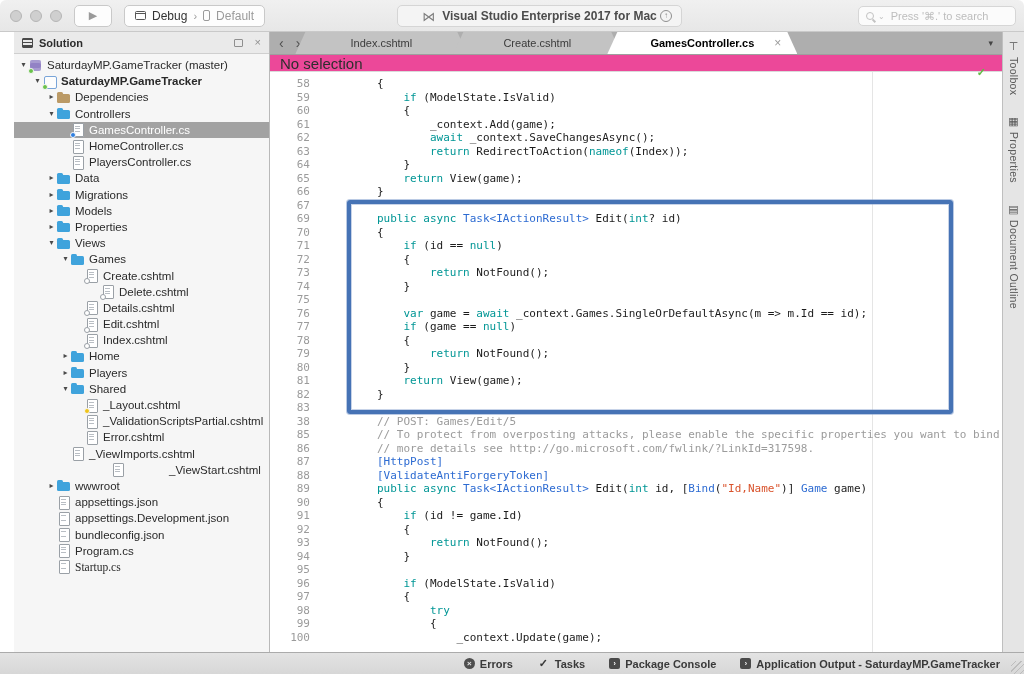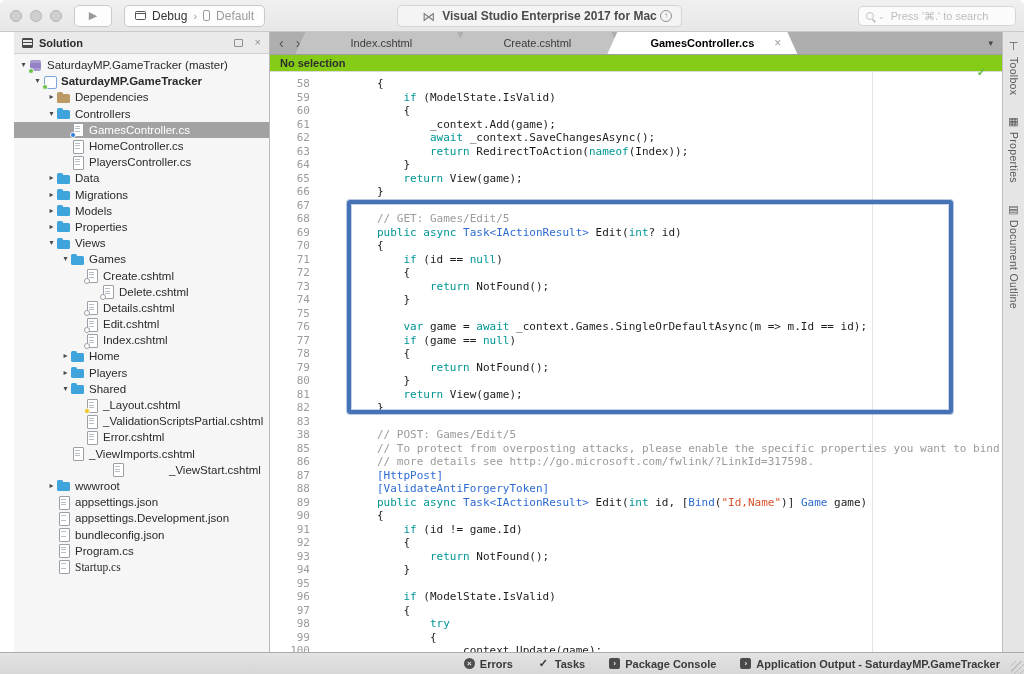--- a/index.html
+++ b/index.html
@@ -61,21 +61,21 @@
   
   .editor { flex:1; display:flex; flex-direction:column; min-width:0; position:relative; }
   .tabbar { height:23px; flex:none; background:#aeaeae; display:flex; align-items:stretch; font-size:11px; border-bottom:1px solid #9e9e9e; position:relative; }
   .nav-chevrons { display:flex; align-items:center; gap:12px; padding:0 9px; color:#4f4f4f; font-size:14px; }
   .tab { position:relative; display:flex; align-items:center; justify-content:center; color:#3b3b3b; background:#c3c3c3; clip-path:polygon(10px 0, calc(100% - 10px) 0, 100% 100%, 0 100%); margin-left:-14px; }
   .tab:first-of-type { margin-left:4px; }
   .tab.t0 { width:172px; z-index:1; } .tab.t1 { width:168px; z-index:1; } 
   .tab.active { background:#ffffff; font-weight:bold; color:#000; z-index:3; width:190px; }
   .tab .tab-close { position:absolute; right:16px; color:#9c9c9c; font-weight:normal; font-size:12px; }
   .tab-dropdown { margin-left:auto; align-self:center; padding-right:9px; color:#444; font-size:9px; }
-  .breadcrumb { height:17px; flex:none; background:#84cc16; border-bottom:1px solid #dadada; font-size:11px; color:#2e2e2e; display:flex; align-items:center; padding-left:10px;font-weight:bold; }
+  .breadcrumb { height:17px; flex:none; background:#ec4899; border-bottom:1px solid #dadada; font-size:15px; color:#2e2e2e; display:flex; align-items:center; padding-left:10px; }
   .codewrap { flex:1; position:relative; background:#fff; overflow:hidden; font-family:"DejaVu Sans Mono", monospace; font-size:11px; padding-top:5px; }
   .guide { position:absolute; left:602px; top:0; bottom:0; width:1px; background:#e5e5e5; }
   .cl { height:13.5px; line-height:13.5px; white-space:pre; padding-left:6px; position:relative; z-index:1; }
   .ln { display:inline-block; width:34px; text-align:right; color:#9b9b9b; margin-right:14px; }
   .tk-p { color:#1c1c1c; } .tk-k { color:#009695; } .tk-t { color:#2d6bd2;text-align:right; }
   .tk-s { color:#d9532c; } .tk-c { color:#9b9b9b; } .tk-u { color:#9b9b9b; }
   .hlbox { position:absolute; left:77px; top:128px; width:606px; height:214px; border:4px solid #4673b5; border-radius:3px; box-shadow:0 0 0 1px rgba(130,158,205,.55), inset 0 0 0 1px rgba(130,158,205,.45); z-index:2; }
   .health-check { position:absolute; top:34px; right:16px; color:#62bb46; font-size:11px; font-weight:bold; z-index:5; }
 
   
@@ -347,21 +347,20 @@
       <div class="cl"><span class="ln">58</span><span class="tk-p">        {</span></div>
           <div class="cl"><span class="ln">59</span><span class="tk-p">            </span><span class="tk-k">if</span><span class="tk-p"> (ModelState.IsValid)</span></div>
           <div class="cl"><span class="ln">60</span><span class="tk-p">            {</span></div>
           <div class="cl"><span class="ln">61</span><span class="tk-p">                _context.Add(game);</span></div>
           <div class="cl"><span class="ln">62</span><span class="tk-p">                </span><span class="tk-k">await</span><span class="tk-p"> _context.SaveChangesAsync();</span></div>
           <div class="cl"><span class="ln">63</span><span class="tk-p">                </span><span class="tk-k">return</span><span class="tk-p"> RedirectToAction(</span><span class="tk-k">nameof</span><span class="tk-p">(Index));</span></div>
           <div class="cl"><span class="ln">64</span><span class="tk-p">            }</span></div>
           <div class="cl"><span class="ln">65</span><span class="tk-p">            </span><span class="tk-k">return</span><span class="tk-p"> View(game);</span></div>
           <div class="cl"><span class="ln">66</span><span class="tk-p">        }</span></div>
           <div class="cl"><span class="ln">67</span></div>
-          <div class="cl"><span class="ln">68</span><span class="tk-c">        // GET: Games/Edit/5</span></div>
           <div class="cl"><span class="ln">69</span><span class="tk-p">        </span><span class="tk-k">public async</span><span class="tk-p"> </span><span class="tk-t">Task&lt;IActionResult&gt;</span><span class="tk-p"> Edit(</span><span class="tk-k">int</span><span class="tk-p">? id)</span></div>
           <div class="cl"><span class="ln">70</span><span class="tk-p">        {</span></div>
           <div class="cl"><span class="ln">71</span><span class="tk-p">            </span><span class="tk-k">if</span><span class="tk-p"> (id == </span><span class="tk-k">null</span><span class="tk-p">)</span></div>
           <div class="cl"><span class="ln">72</span><span class="tk-p">            {</span></div>
           <div class="cl"><span class="ln">73</span><span class="tk-p">                </span><span class="tk-k">return</span><span class="tk-p"> NotFound();</span></div>
           <div class="cl"><span class="ln">74</span><span class="tk-p">            }</span></div>
           <div class="cl"><span class="ln">75</span></div>
           <div class="cl"><span class="ln">76</span><span class="tk-p">            </span><span class="tk-k">var</span><span class="tk-p"> game = </span><span class="tk-k">await</span><span class="tk-p"> _context.Games.SingleOrDefaultAsync(m =&gt; m.Id == id);</span></div>
           <div class="cl"><span class="ln">77</span><span class="tk-p">            </span><span class="tk-k">if</span><span class="tk-p"> (game == </span><span class="tk-k">null</span><span class="tk-p">)</span></div>
           <div class="cl"><span class="ln">78</span><span class="tk-p">            {</span></div>

